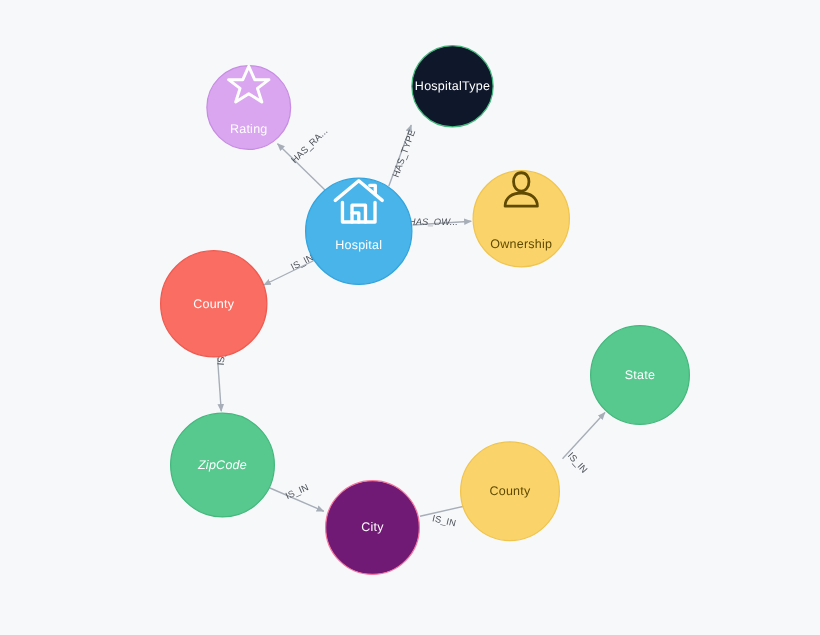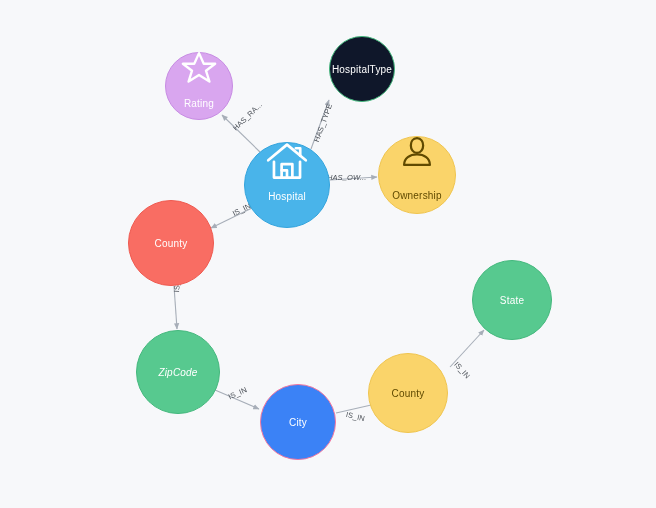--- a/index.html
+++ b/index.html
@@ -123,21 +123,21 @@
             <path d="M3.4 20.6 C3.4 16 7.2 13.6 12 13.6 C16.8 13.6 20.6 16 20.6 20.6 Z"></path>
           </svg></span>
         <span class="node-label label-dark" style="top: 53px; color: rgb(96, 74, 0);">Ownership</span>
       </div>
       <div class="node" style="left: 128px; top: 200px; width: 86px; height: 86px; background: rgb(249, 109, 99); border: 1px solid rgb(239, 90, 80);">
         <span class="node-label label-light" style="top: 37px; color: rgb(255, 255, 255);">County</span>
       </div>
       <div class="node" style="left: 136px; top: 330px; width: 84px; height: 84px; background: rgb(87, 201, 143); border: 1px solid rgb(68, 184, 125);">
         <span class="node-label label-light" style="top: 36px; color: rgb(255, 255, 255); font-style: italic;">ZipCode</span>
       </div>
-      <div class="node" style="left: 260px; top: 384px; width: 76px; height: 76px; background: #3b82f6; border: 1px solid rgb(244, 119, 159);">
+      <div class="node" style="left: 260px; top: 384px; width: 76px; height: 76px; background: #701a75; border: 1px solid rgb(244, 119, 159);">
         <span class="node-label label-light" style="top: 32px; color: rgb(255, 255, 255);">City</span>
       </div>
       <div class="node" style="left: 368px; top: 353px; width: 80px; height: 80px; background: rgb(250, 212, 106); border: 1px solid rgb(240, 197, 79);">
         <span class="node-label label-dark" style="top: 34px; color: rgb(96, 74, 0);">County</span>
       </div>
       <div class="node" style="left: 472px; top: 260px; width: 80px; height: 80px; background: rgb(87, 201, 143); border: 1px solid rgb(68, 184, 125);">
         <span class="node-label label-light" style="top: 34px; color: rgb(255, 255, 255);">State</span>
       </div>
     </div>
 

